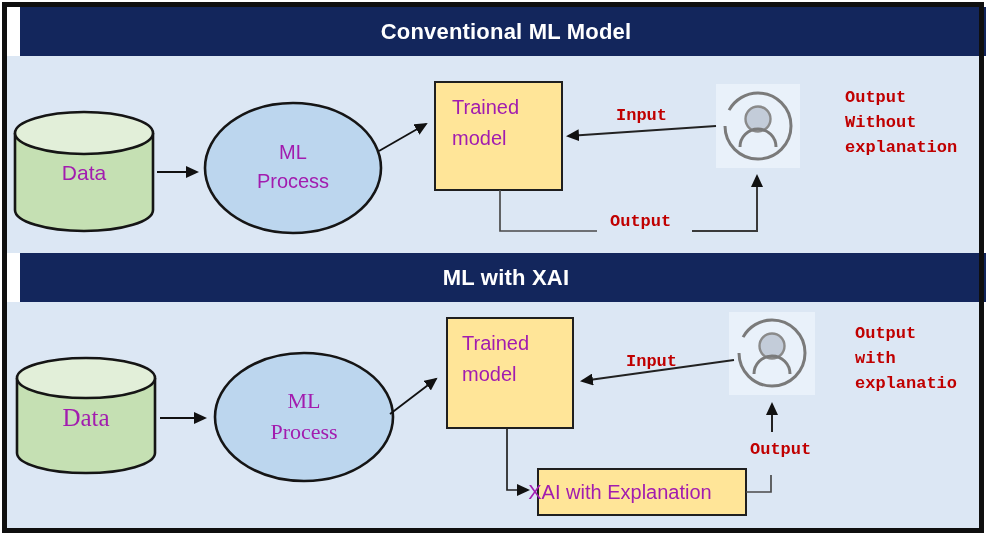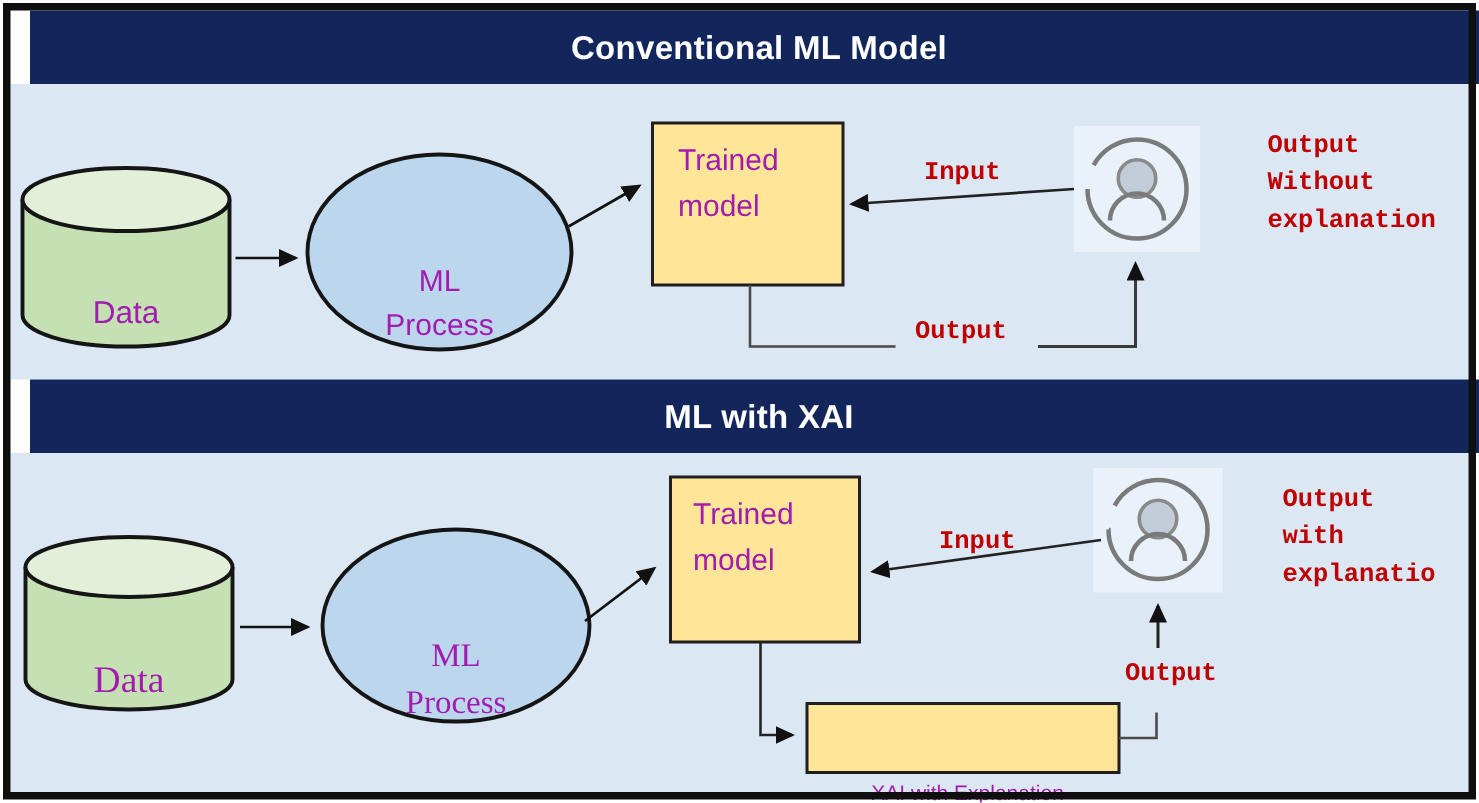--- a/index.html
+++ b/index.html
@@ -12,21 +12,21 @@
     border:5px solid #0f0f0f; z-index:5; pointer-events:none;
   }
   .band {
     position:absolute; left:20px; width:972px; background:#13265c;
     display:flex; align-items:center; justify-content:center;
     color:#ffffff; font-weight:bold; font-size:22px; letter-spacing:.2px; z-index:1;
   }
   .panel { position:absolute; left:7px; width:972px; background:#dce7f4; z-index:0; }
   #shape-layer { position:absolute; left:0; top:0; z-index:2; }
   .lbl { position:absolute; z-index:3; color:#a21caf; }
-  .center { display:flex; align-items:center; justify-content:center; text-align:center;margin-top:36px; }
+  .center { display:flex; align-items:center; justify-content:center; text-align:center; }
   .pre { white-space:pre-line; }
   .red { color:#c00000; font-weight:bold; font-size:17px;font-family:Liberation Mono, monospace; }
   .shape-sans { font-size:20px; line-height:29px; }
   .serif { font-family:"Liberation Serif", serif; }
 </style>
 </head>
 <body>
 
 <div id="stage">
 
@@ -104,19 +104,19 @@
 Without
 explanation</div>
 
   <div class="lbl center serif" style="left:30px; top:403px; width:112px; height:30px; font-size:25px;">Data</div>
   <div class="lbl center pre serif" style="left:215px; top:384px; width:178px; height:64px; font-size:22px; line-height:31px;">ML
 Process</div>
   <div class="lbl pre" style="left:462px; top:328px; font-size:20px; line-height:31px;">Trained
 model</div>
   <div class="lbl red" style="left:626px; top:352px;">Input</div>
   <div class="lbl red" style="left:750px; top:440px;">Output</div>
-  <div class="lbl center" style="left:541px; top:469px; width:208px; height:46px; font-size:14px;">XAI with Explanation</div>
+  <div class="lbl center" style="left:516px; top:469px; width:208px; height:46px; font-size:20px;">XAI with Explanation</div>
   <div class="lbl red pre" style="left:855px; top:321px; line-height:25px;">Output
 with
 explanatio</div>
 
   <div class="frame"></div>
 </div>
 
 </body></html>

